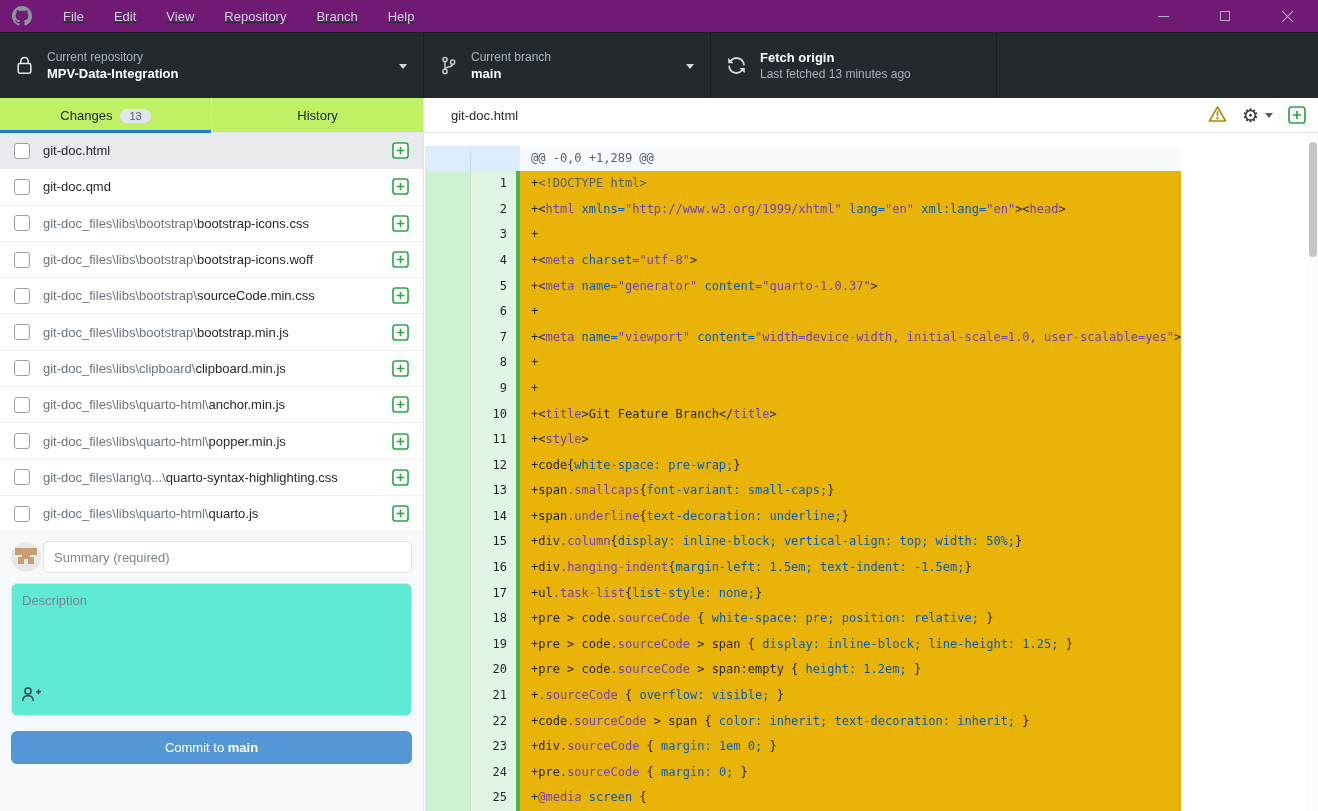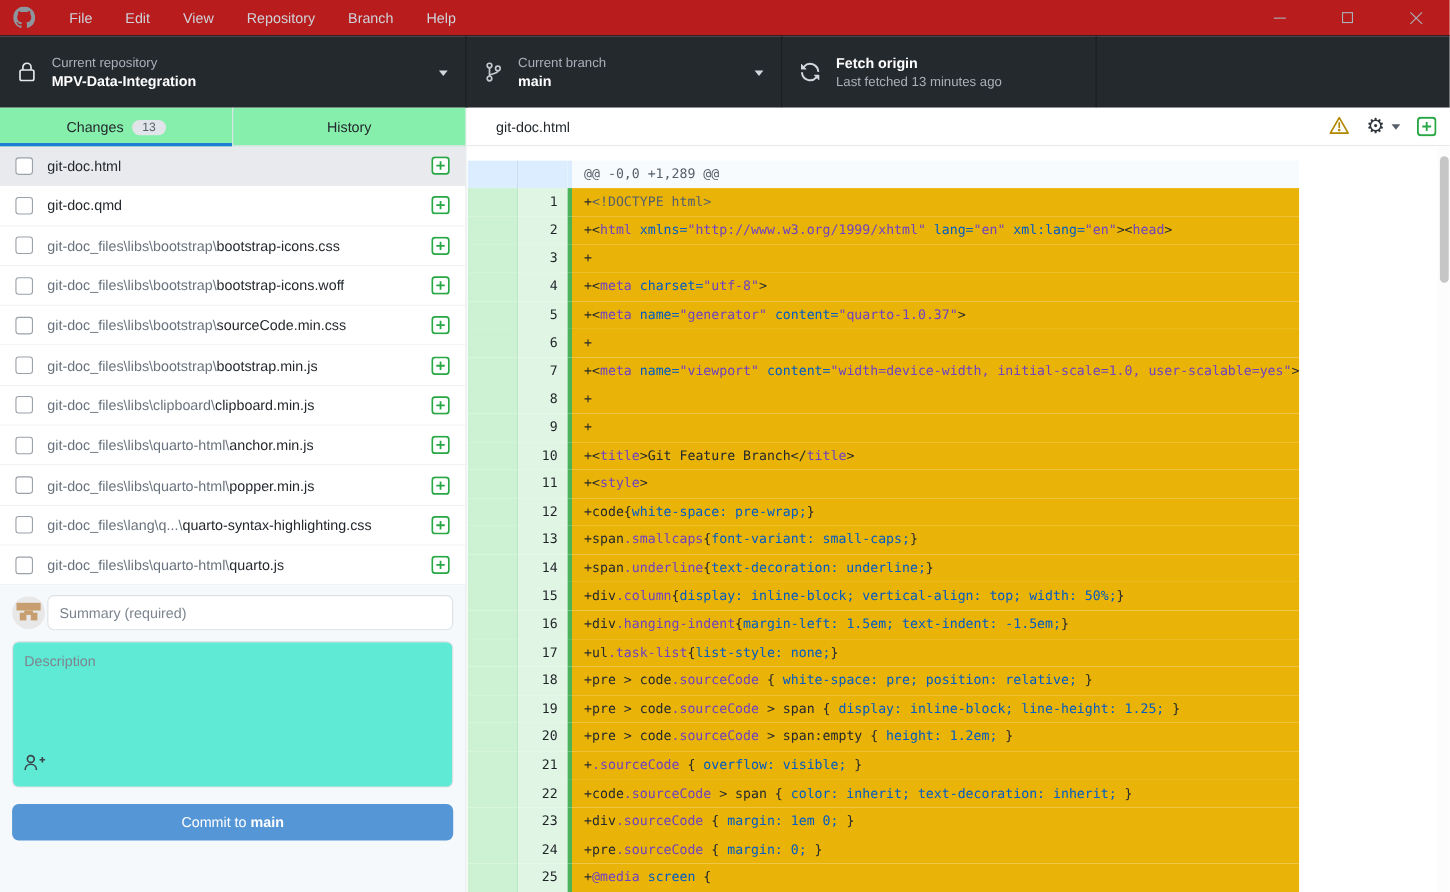--- a/index.html
+++ b/index.html
@@ -1,20 +1,20 @@
 <!DOCTYPE html>
 <html><head>
 <meta charset="utf-8">
 <style>
   * { margin:0; padding:0; box-sizing:border-box; }
   html,body { width:1318px; height:811px; overflow:hidden; }
   body { font-family:"Liberation Sans", sans-serif; background:#fff; position:relative; color:#24292e; }
 
   
-  .titlebar { height:33px; background:#b91c1c; display:flex; align-items:center; border-bottom:1px solid #1a1e22; }
+  .titlebar { height:33px; background:#701a75; display:flex; align-items:center; border-bottom:1px solid #1a1e22;text-decoration:underline; }
   .octocat { margin:0 16px 0 12px; display:flex; align-items:center; }
   .menu-items { display:flex; height:100%; }
   .menu-item { color:#cdd3da; font-size:13px; padding:0 15px; display:flex; align-items:center; cursor:default; }
   .win-controls { margin-left:auto; display:flex; height:100%; }
   .win-btn { width:62px; display:flex; align-items:center; justify-content:center; }
   .glyph-min { width:11px; height:1px; background:#aab2ba; }
   .glyph-max { width:10px; height:10px; border:1px solid #aab2ba; }
   .glyph-close { position:relative; width:13px; height:13px; }
   .glyph-close::before,.glyph-close::after { content:''; position:absolute; left:-1px; top:6px; width:15px; height:1px; background:#aab2ba; }
   .glyph-close::before { transform:rotate(45deg); }
@@ -33,21 +33,21 @@
   .tb-title { color:#fff; font-size:13px; font-weight:bold; }
   .tb-sub { color:#a8b1ba; font-size:12px; }
   .caret-down { position:absolute; right:16px; top:50%; margin-top:-2px; width:0; height:0;
     border-left:4px solid transparent; border-right:4px solid transparent; border-top:5px solid #d0d7de; }
 
   
   .sidebar { position:absolute; left:0; top:98px; width:424px; bottom:0; background:#fff;
     border-right:1px solid #e1e4e8; display:flex; flex-direction:column; }
   .tabs { display:flex; height:35px; flex:none; }
   .tab { flex:1; position:relative; display:flex; align-items:center; justify-content:center; gap:8px;
-    font-size:13px; color:#24292e; background:#86efac; cursor:default; }
+    font-size:13px; color:#24292e; background:#bef264; cursor:default; }
   .tab + .tab { border-left:1px solid #e1e4e8; }
   .tab::after { content:''; position:absolute; left:0; right:0; bottom:0; height:1px; background:#e1e4e8; }
   .tab.active::after { height:3px; background:#1d7dd3; }
   .badge { background:#e1e4e8; color:#57606a; font-size:11px; padding:1px 9px; border-radius:10px; }
 
   .files-header { height:39px; flex:none; position:relative; display:flex; align-items:center;
     border-bottom:1px solid #e6e8eb; font-size:13px; }
   .files-header .hdr-label { position:absolute; left:0; right:0; text-align:center; }
   .checkbox { width:16px; height:16px; border:1px solid #9aa1a9; border-radius:3px; background:#fff; flex:none; }
   .files-header .checkbox { margin-left:14px; position:relative; z-index:1; }

